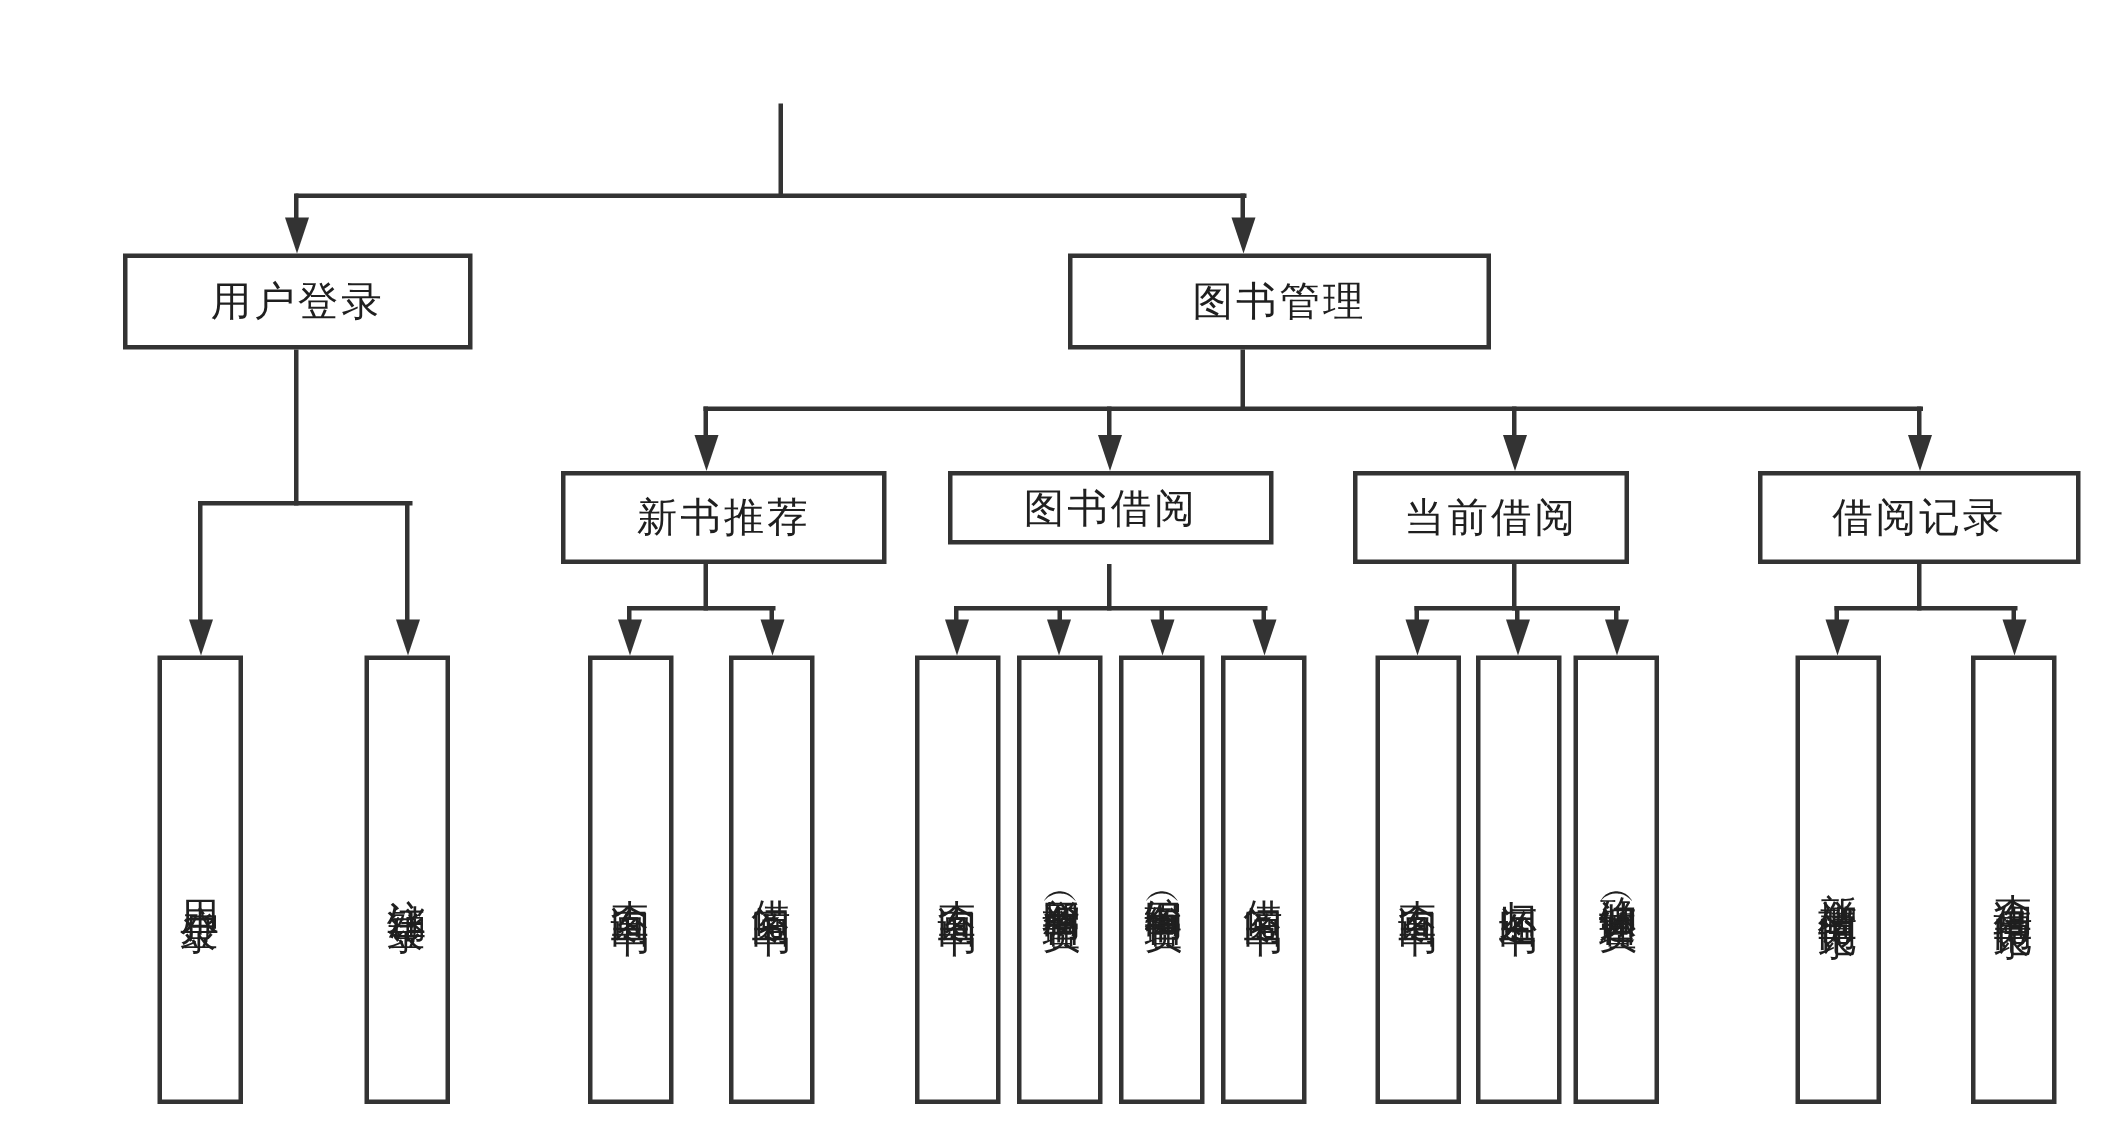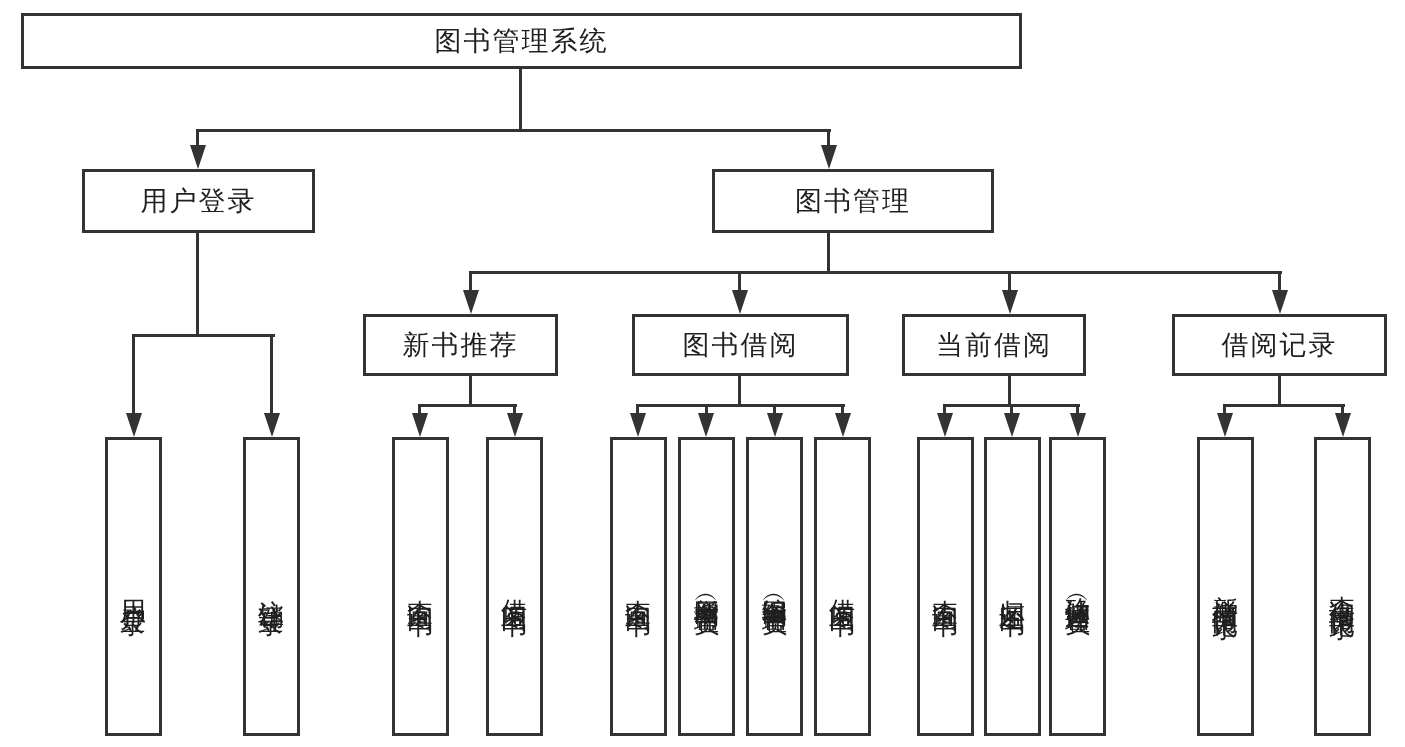--- a/index.html
+++ b/index.html
@@ -40,35 +40,32 @@
     font-size:19px;color:#c6c6c6;
     text-shadow:0 0 2px #ffffff,0 0 1px #ffffff;
     letter-spacing:1px;white-space:nowrap;z-index:50;
   }
 </style>
 </head>
 <body>
 
 <div id="canvas">
 
-  <div class="box" style="left:21px;top:13px;width:1001px;height:56px">
-    <span class="hlabel">图书管理系统</span>
-  </div>
 
   <div class="box" style="left:82px;top:169px;width:233px;height:64px">
     <span class="hlabel">用户登录</span>
   </div>
   <div class="box" style="left:712px;top:169px;width:282px;height:64px">
     <span class="hlabel">图书管理</span>
   </div>
 
-  <div class="box" style="left:363px;top:314px;width:195px;height:62px">
+  <div class="box" style="left:374px;top:314px;width:217px;height:62px">
     <span class="hlabel">新书推荐</span>
   </div>
-  <div class="box" style="left:632px;top:314px;width:217px;height:62px">
+  <div class="box" style="left:632px;top:314px;width:217px;height:49px">
     <span class="hlabel">图书借阅</span>
   </div>
   <div class="box" style="left:902px;top:314px;width:184px;height:62px">
     <span class="hlabel">当前借阅</span>
   </div>
   <div class="box" style="left:1172px;top:314px;width:215px;height:62px">
     <span class="hlabel">借阅记录</span>
   </div>
 
   <div class="box" style="left:105px;top:437px;width:57px;height:299px">

